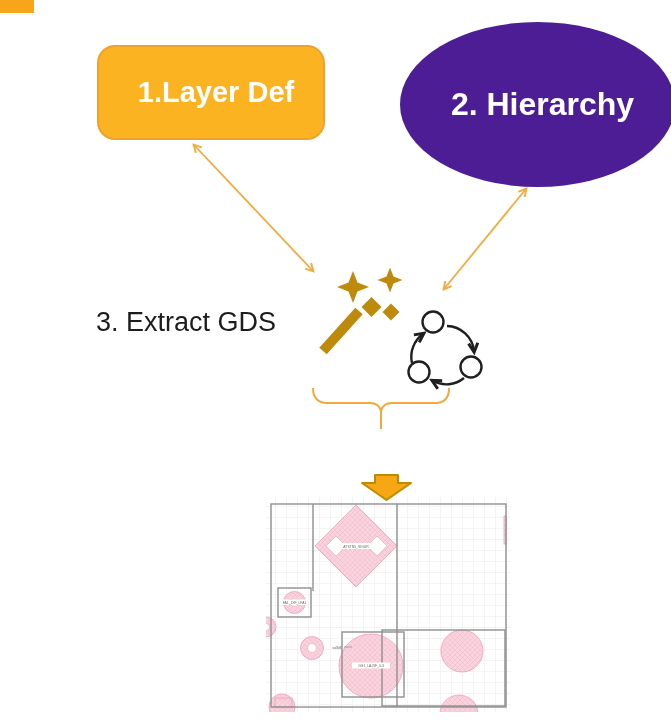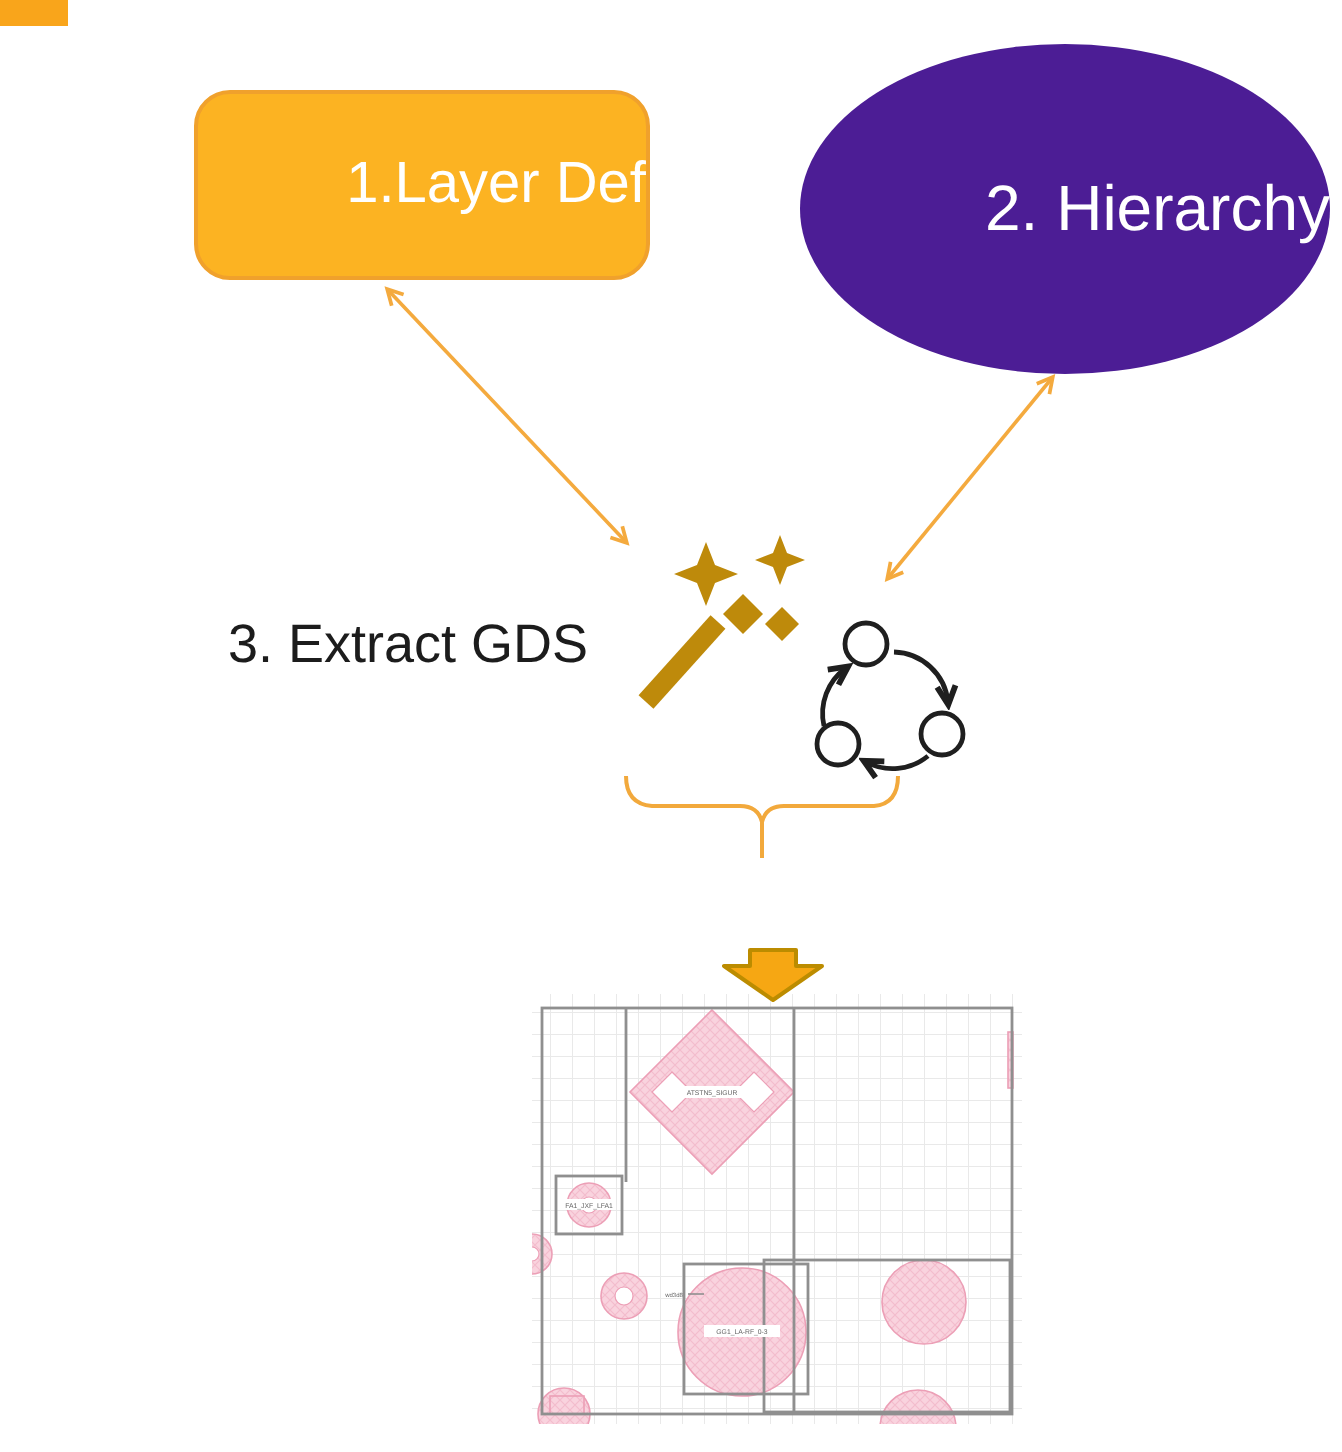--- a/index.html
+++ b/index.html
@@ -4,32 +4,32 @@
 <style>
   html,body{margin:0;padding:0;background:#ffffff;}
   .canvas{
     position:relative;width:671px;height:726px;background:#ffffff;overflow:hidden;
     font-family:"Liberation Sans", sans-serif;
   }
   .layer{position:absolute;left:0;top:0;}
   .corner-mark{
     position:absolute;left:0;top:0;width:34px;height:13px;background:#F9A51B;
   }
-  .node{position:absolute;display:flex;align-items:center;justify-content:flex-end;
-    color:#ffffff;font-weight:normal;text-align:center;}
+  .node{position:absolute;display:flex;align-items:center;justify-content:center;
+    color:#ffffff;font-weight:bold;text-align:center;padding-left:10px;}
   .node-layer-def{
     left:97px;top:45px;width:228px;height:95px;background:#FCB322;
     border:2px solid #F0A12C;border-radius:18px;font-size:29px;box-sizing:border-box;
   }
   .node-hierarchy{
     left:400px;top:22px;width:265px;height:165px;background:#4c1d95;
     border-radius:50%;font-size:32px;
   }
   .extract-label{
-    position:absolute;left:114px;top:307px;font-size:27px;color:#1c1c1c;white-space:nowrap;
+    position:absolute;left:96px;top:307px;font-size:27px;color:#1c1c1c;white-space:nowrap;
   }
   .banner{
     left:266px;top:431px;width:238px;height:44px;background:#F6A713;
     border:2px solid #7C744C;font-size:28px;box-sizing:border-box;
   }
 </style>
 </head>
 <body>
 
 <div class="canvas">

